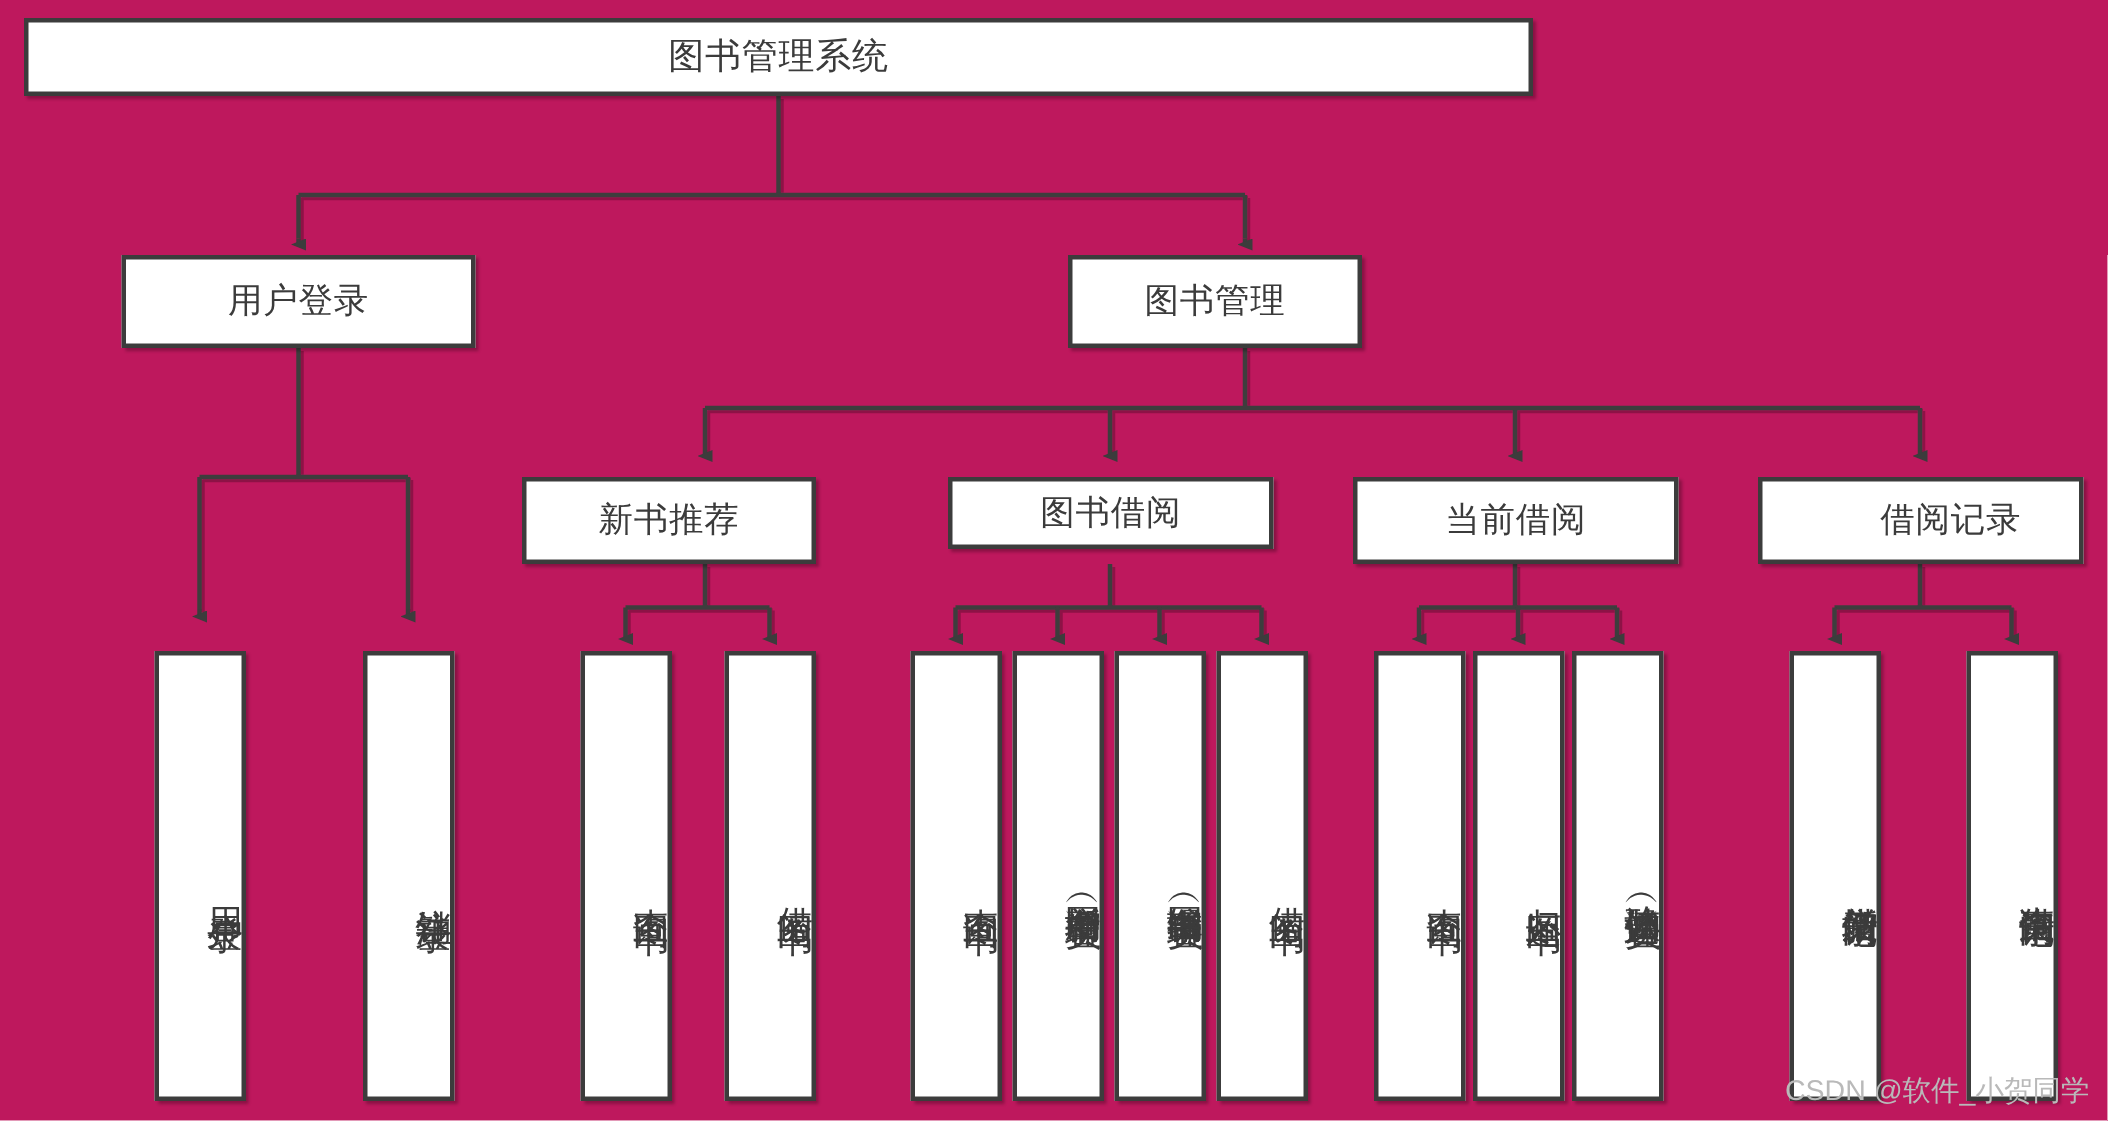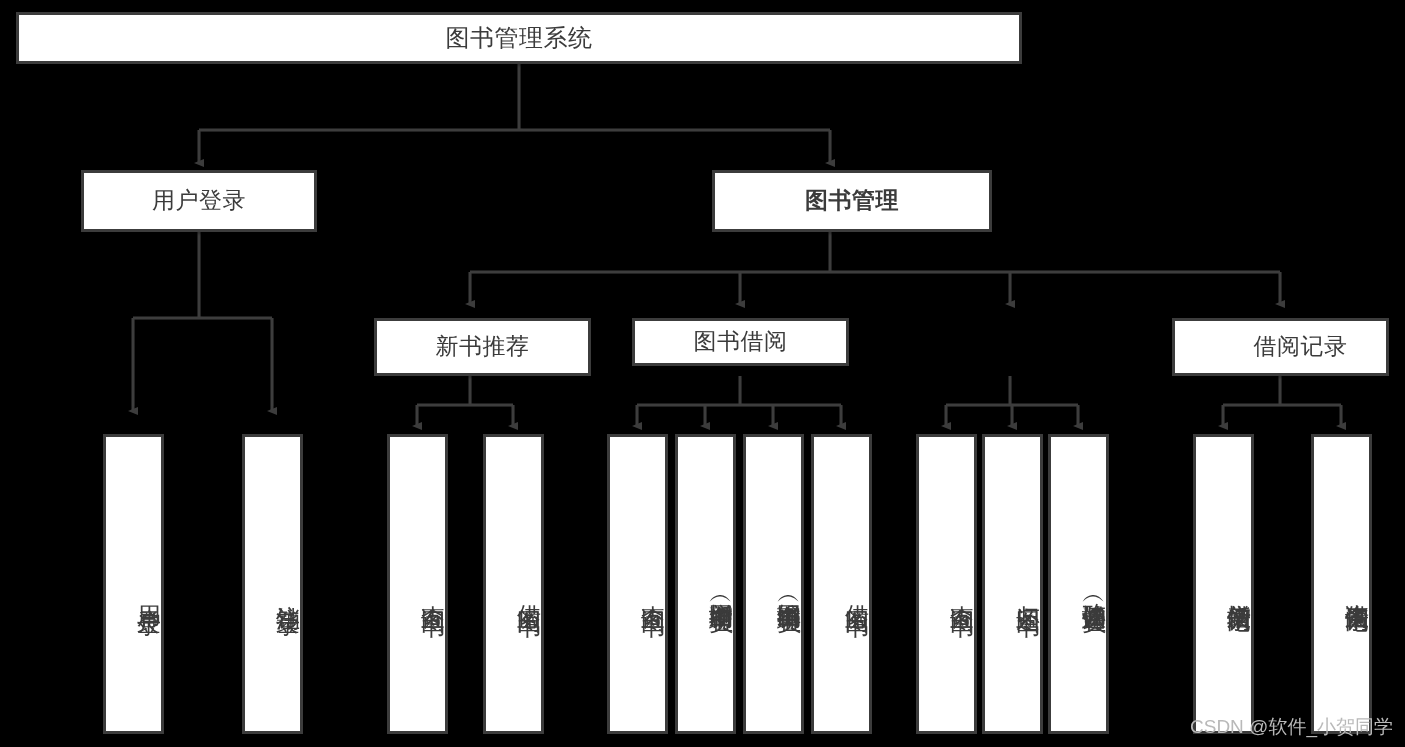--- a/index.html
+++ b/index.html
@@ -7,21 +7,21 @@
     padding: 0;
     background: #ffffff;
   }
   body {
     font-family: "Liberation Sans", "DejaVu Sans", sans-serif;
   }
   #canvas {
     position: relative;
     width: 1405px;
     height: 747px;
-    background: #000000;
+    background: #be185d;
     overflow: hidden;
   }
   #edges {
     position: absolute;
     left: 0;
     top: 0;
     width: 1405px;
     height: 747px;
     pointer-events: none;
   }
@@ -159,26 +159,27 @@
 
       <path d="M1223,424 L1223,426"></path>
       <path d="M1341,424 L1341,426"></path>
     </g>
   </svg>
 
   <div class="node horiz root" style="left:16px; top:12px; width:1006px; height:52px;">图书管理系统</div>
 
   <div class="node horiz" style="left:81px; top:170px; width:236px; height:62px;">用户登录</div>
 
-  <div class="node horiz" style="left:712px; top:170px; width:280px; height:62px;font-weight:bold;">图书管理</div>
-
-  <div class="node horiz" style="left:374px; top:318px; width:217px; height:58px;">新书推荐</div>
+  <div class="node horiz" style="left:712px; top:170px; width:196px; height:62px;">图书管理</div>
+
+  <div class="node horiz" style="left:348px; top:318px; width:196px; height:58px;">新书推荐</div>
 
   <div class="node horiz" style="left:632px; top:318px; width:217px; height:48px;">图书借阅</div>
 
+  <div class="node horiz" style="left:902px; top:318px; width:217px; height:58px;">当前借阅</div>
 
   <div class="node horiz" style="left:1172px; top:318px; width:217px; height:58px;padding-left:40px;">借阅记录</div>
 
   <div class="node vert" style="left:103px; top:434px; width:61px; height:300px;">用户登录</div>
 
   <div class="node vert" style="left:242px; top:434px; width:61px; height:300px;">注销登录</div>
 
   <div class="node vert" style="left:387px; top:434px; width:61px; height:300px;">查询图书</div>
 
   <div class="node vert" style="left:483px; top:434px; width:61px; height:300px;">借阅图书</div>

